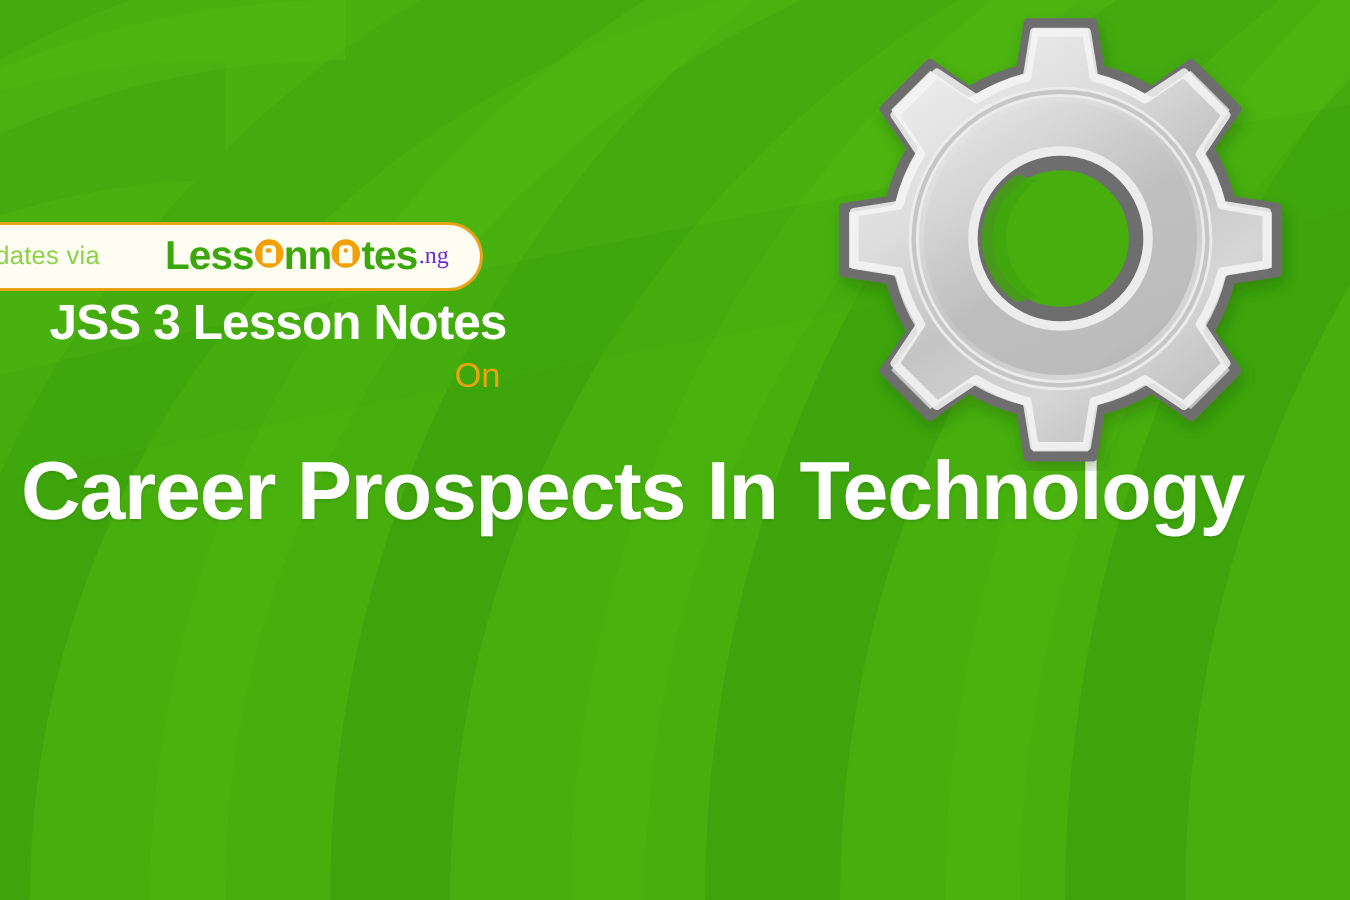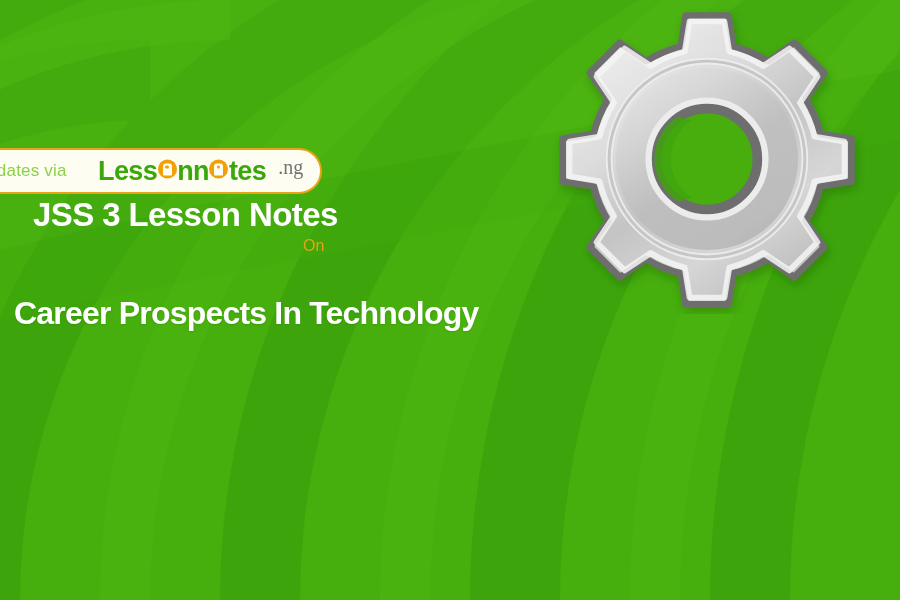--- a/index.html
+++ b/index.html
@@ -54,25 +54,25 @@
     left: 10px;
     top: 50%;
     transform: translateY(-50%);
     font-size: 17px;
     color: #8cd14a;
     white-space: nowrap;
     letter-spacing: .2px;
   }
   .pill-logo {
     position: absolute;
-    left: 188px;
+    left: 200px;
     top: 50%;
     transform: translateY(-50%);
     display: flex;
-    align-items: flex-start;
+    align-items: center;
     white-space: nowrap;
   }
   .logo-word {
     font-size: 27px;
     font-weight: bold;
     color: #3aa80c;
     letter-spacing: -0.6px;
     display: inline-flex;
     align-items: baseline;
   }
@@ -101,53 +101,53 @@
     content: "";
     position: absolute;
     left: 7.6px;
     top: 6px;
     width: 3.4px;
     height: 3.4px;
     border-radius: 50%;
     background: #f2a007;
   }
   .logo-tld {
-    font-size: 20px;
+    font-size: 16px;
     font-weight: normal;
-    color: #737373;
+    color: #6d28d9;
     font-family: "Liberation Serif", serif;
-    margin-left: 12px;
+    margin-left: 1px;
   }
 
   
   .subject-line {
     position: absolute;
     left: 10px;
     top: 196px;
     font-size: 33px;
     font-weight: bold;
     color: #ffffff;
     letter-spacing: -0.6px;
     white-space: nowrap;
     margin-left: 23px;
   }
   .on-line {
     position: absolute;
     left: 303px;
     top: 237px;
-    font-size: 16px;
+    font-size: 23px;
     font-weight: normal;
     color: #e8a40e;
     white-space: nowrap;
   }
   .topic-line {
     position: absolute;
     left: 14px;
     top: 295px;
-    font-size: 32px;
+    font-size: 55px;
     font-weight: bold;
     color: #ffffff;
     letter-spacing: -0.8px;
     white-space: nowrap;
     text-shadow: 0 1px 2px rgba(0,0,0,0.10);
   }
 
   
   .gear-wrap {
     position: absolute;

